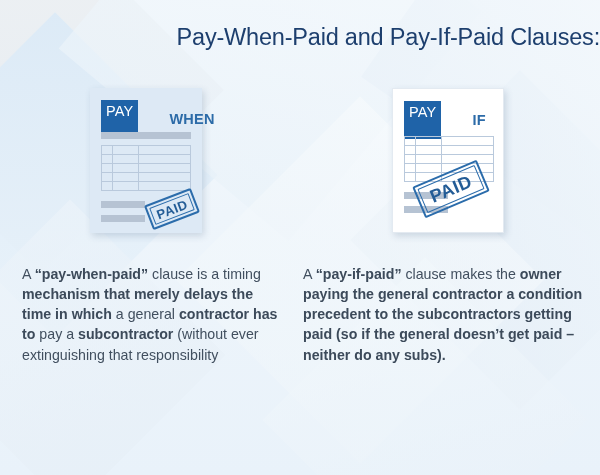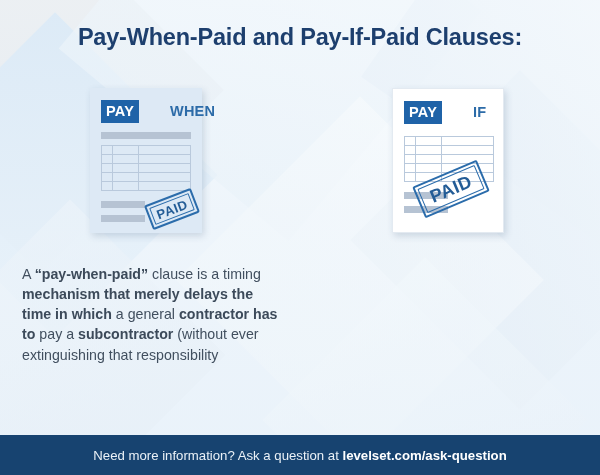--- a/index.html
+++ b/index.html
@@ -84,23 +84,23 @@
     transform: rotate(45deg);
     opacity: .6;
   }
 
   
   .title {
     position: absolute;
     top: 24px;
     left: 0;
     width: 600px;
-    text-align: center;
+    text-align: right;
     font-size: 23.5px;
-    font-weight: bold;
+    font-weight: normal;
     color: #1d3f6e;
     letter-spacing: -0.2px;
     white-space: nowrap;
   }
 
   
   .docs {
     position: absolute;
     top: 88px;
     left: 0;
@@ -130,23 +130,23 @@
     left: 11px;
     top: 12px;
     display: flex;
     align-items: center;
     gap: 7px;
   }
   .pay-badge {
     background: #1f63a8;
     color: #ffffff;
     font-size: 14.5px;
-    font-weight: bold;
+    font-weight: normal;
     line-height: 1;
-    padding: 4px 5px 4px 5px;
+    padding: 4px 5px 19px 5px;
     letter-spacing: .2px;
   }
   .head-word {
     color: #2c6ba8;
     font-size: 14.5px;
     font-weight: 600;
     line-height: 1;
     letter-spacing: .2px;
     margin-left: 24px;
   }
@@ -364,21 +364,19 @@
         <span class="stamp-inner" style="font-size:18px;">PAID</span>
       </div>
     </div>
 
   </div>
 
   <div class="cols">
     <div class="col col-left">
       <span><span>A </span><b>“pay-when-paid”</b><span> clause is a timing </span><b>mechanism that merely delays the time in which</b><span> a general </span><b>contractor has to</b><span> pay a </span><b>subcontractor</b><span> (without ever extinguishing that responsibility</span></span>
     </div>
-  </div>
-
-  <div class="footer">
-    <div class="footer-text">
-      <span>Need more information? Ask a question at </span><b>levelset.com/ask-question</b>
+    <div class="col col-right">
+      <span><span>A </span><b>“pay-if-paid”</b><span> clause makes the </span><b>owner paying the general contractor a condition precedent to the subcontractors getting paid (so if the general doesn’t get paid – neither do any subs).</b></span>
     </div>
   </div>
 
+
 </div>
 
 </body></html>

